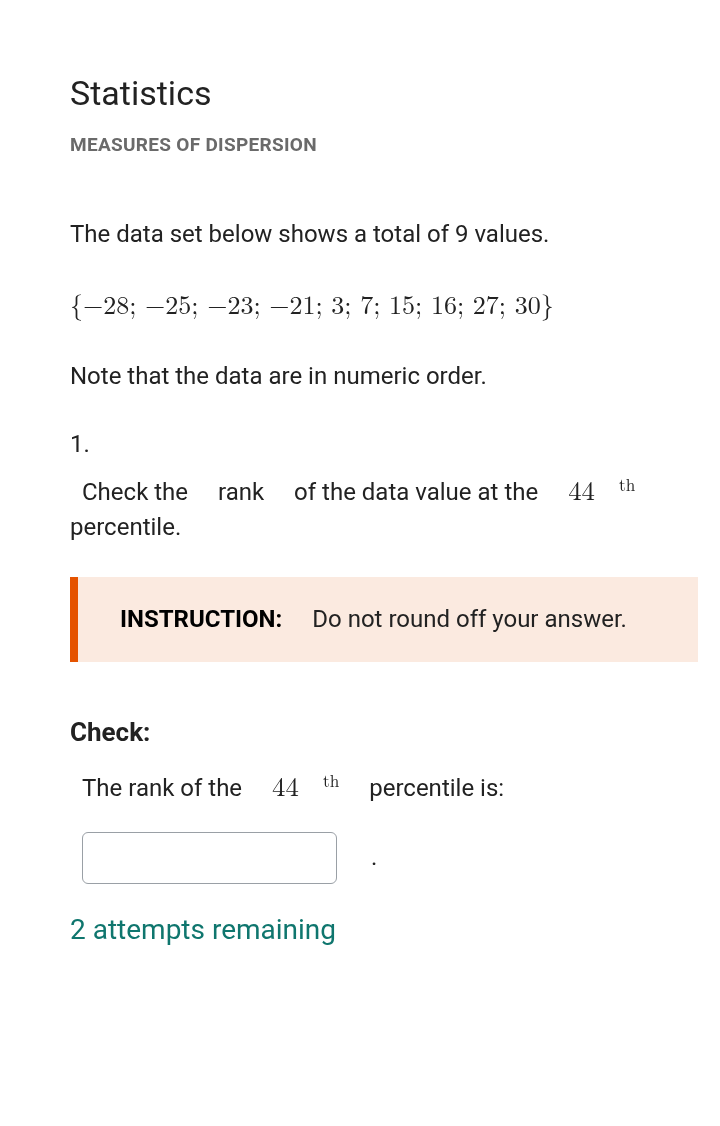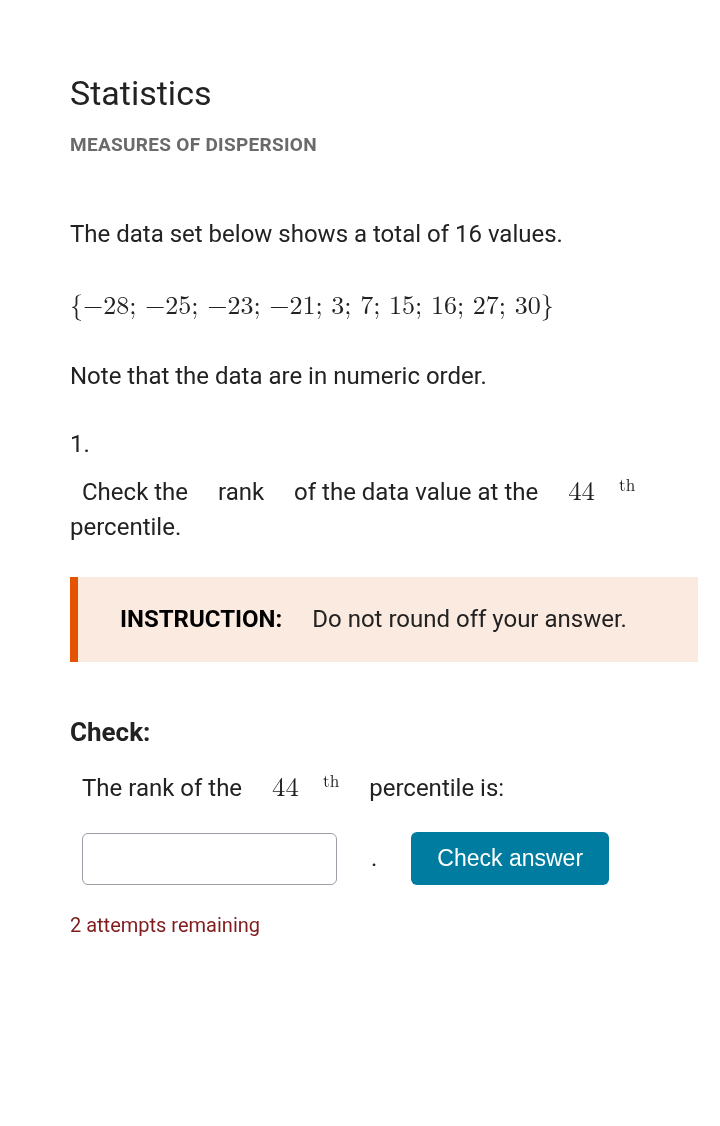--- a/index.html
+++ b/index.html
@@ -73,32 +73,32 @@
   .check-btn {
     background: #007ca0;
     color: #fff;
     border: none;
     border-radius: 6px;
     font-size: 23px;
     padding: 13px 26px;
     cursor: pointer;
   }
   .attempts {
-    color: #7f1d1d;
-    font-size: 20px;
+    color: #0f766e;
+    font-size: 28px;
     margin-top: 8px;
   }
 </style>
 </head>
 <body>
 
 <h1 class="title">Statistics</h1>
 <div class="subtitle">MEASURES OF DISPERSION</div>
 
-<p class="para">The data set below shows a total of 16 values.</p>
+<p class="para">The data set below shows a total of 9 values.</p>
 
 <div class="math"><span class="sp">{−28;  −25;  −23;  −21;  3;  7;  15;  16;  27;  30}</span></div>
 
 <p class="para">Note that the data are in numeric order.</p>
 
 <p class="qnum">1.</p>
 <p class="qtext">
   <span>Check the </span><span class="bold">rank</span><span> of the data value at the </span><span class="mnum">44</span><span class="sup">th</span><span> percentile.</span>
 </p>
 
@@ -108,16 +108,15 @@
 
 <div class="answer-heading">Check:</div>
 
 <p>
   <span>The rank of the </span><span class="mnum">44</span><span class="sup">th</span><span> percentile is:</span>
 </p>
 
 <div class="answer-row">
   <input class="answer-input" type="text" value="" style="">
   <span class="dot">.</span>
-  <button class="check-btn">Check answer</button>
 </div>
 
 <div class="attempts">2 attempts remaining</div>
 
 </body></html>

